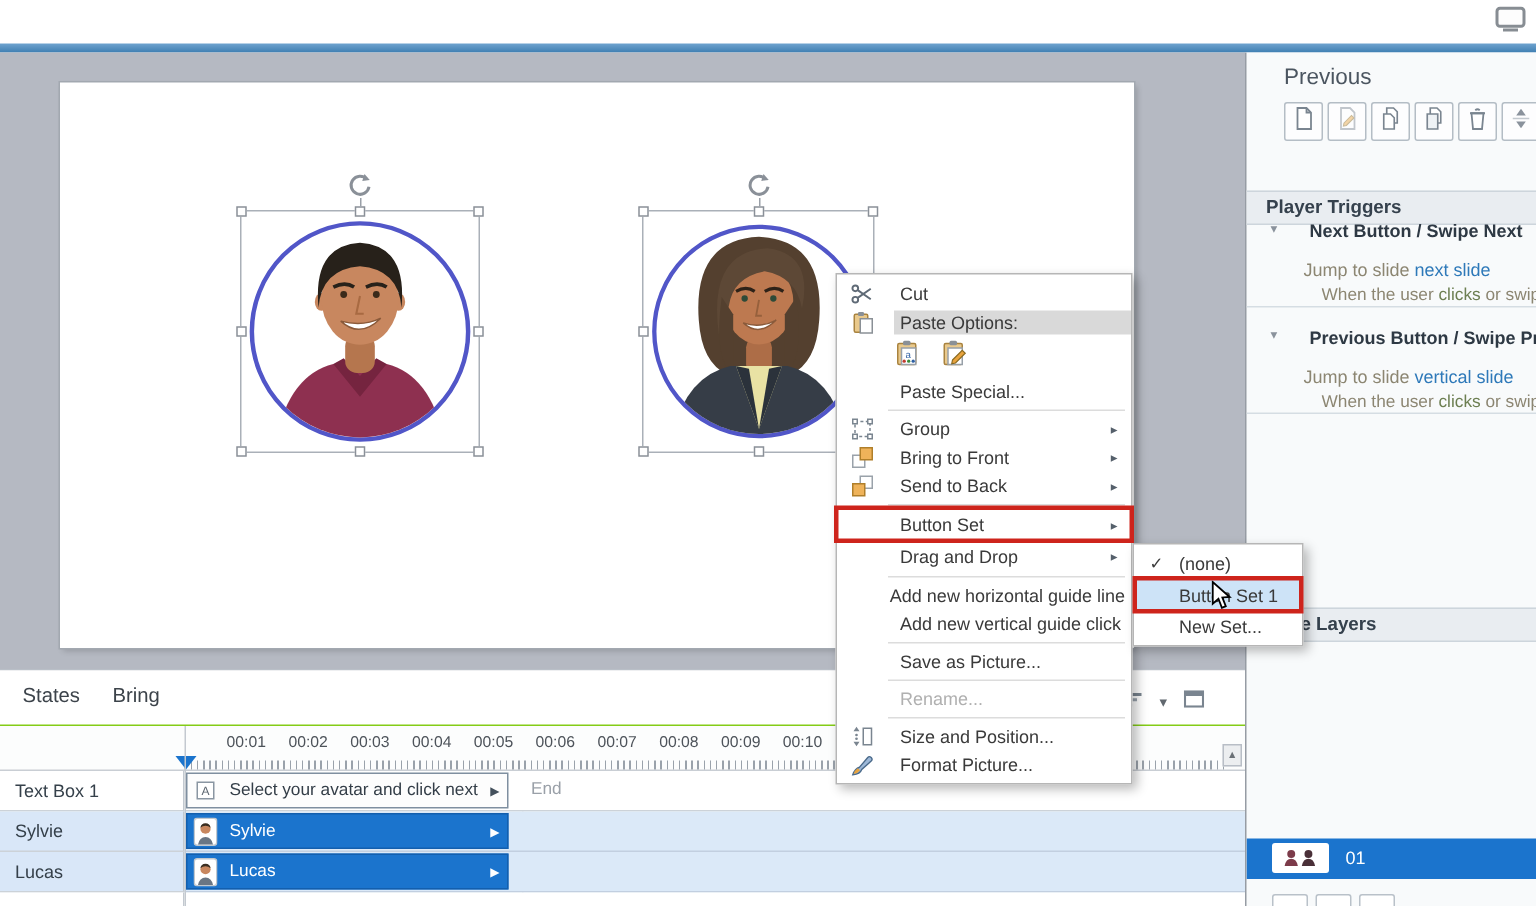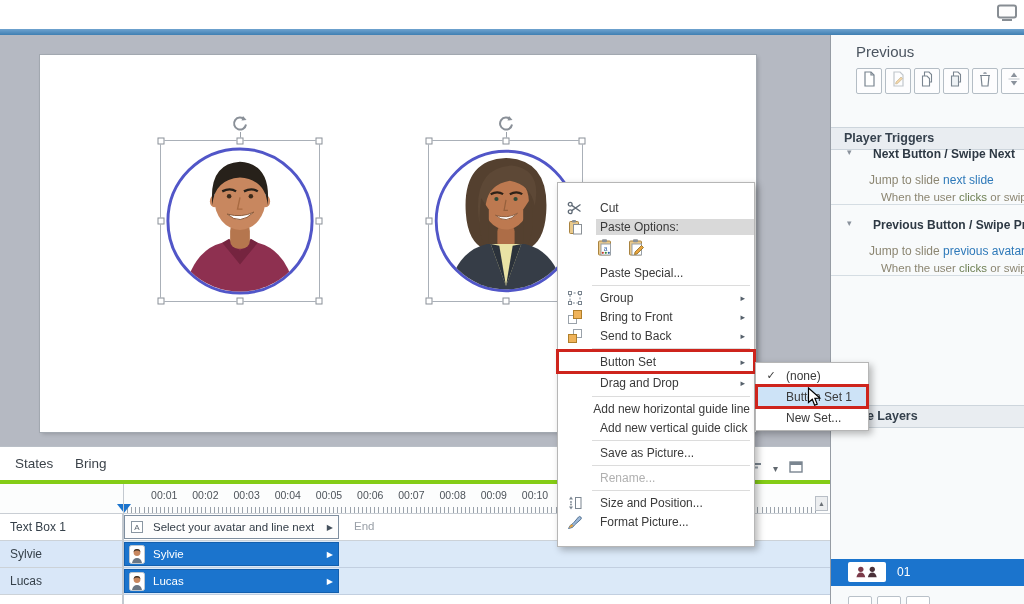--- a/index.html
+++ b/index.html
@@ -51,21 +51,21 @@
   .layerthumb{position:absolute;left:17px;top:3px;width:38px;height:20px;background:#fff;
               border-radius:2px;display:flex;align-items:center;justify-content:center;}
   .layerlabel{position:absolute;left:66px;top:6px;color:#fff;font-size:12px;}
   .layerbtns{position:absolute;left:17px;top:561px;display:flex;gap:5px;}
   .layerbtns div{width:24px;height:16px;background:#fff;border:1px solid #b9c1c9;border-radius:2px;}
 
   
   .tlpanel{position:absolute;left:0;top:446px;width:830px;height:158px;background:#fff;
            border-top:1px solid #b9bfc7;}
   .tabbar{position:absolute;left:0;top:0;width:830px;height:37px;background:#fff;
-          border-bottom:4px solid #84cc16;}
+          border-bottom:1px solid #84cc16;}
   .tab{position:absolute;top:9px;font-size:13.5px;color:#3c434a;}
   .tabicons{position:absolute;left:750px;top:12px;display:flex;gap:11px;align-items:center;}
   .caret{font-size:10px;color:#61686f;}
   .ruler{position:absolute;left:0;top:37px;width:830px;height:30px;background:#fcfdfd;
          border-bottom:1px solid #c9ced4;}
   .rlabel{position:absolute;top:5px;transform:translateX(-50%);font-size:10.5px;color:#4d535a;}
   .ticks{position:absolute;left:123px;right:14px;bottom:0;height:6px;
          background:repeating-linear-gradient(90deg,#9aa2ab 0 1px,transparent 1px 4.12px);}
   .playhead{position:absolute;left:117px;top:20px;width:0;height:0;
             border-left:7px solid transparent;border-right:7px solid transparent;
@@ -89,21 +89,21 @@
   .bar.textbar{background:#fdfdfd;border:1px solid #7f8fa0;color:#343e48;font-size:11.5px;}
   .bar.bluebar{background:#1b74cd;border:1px solid #135fae;color:#fff;font-size:11.5px;}
   .bar .btext{margin-left:8px;white-space:nowrap;overflow:hidden;flex:1;}
   .bar .barr{font-size:8px;margin-right:5px;}
   .bar.textbar .barr{color:#44505c;}
   .bar .tileico{margin-left:4px;display:flex;}
 
   
   .ctx{position:absolute;left:557px;top:182px;width:198px;background:#fff;
        border:1px solid #b6b6b6;box-shadow:3px 3px 7px rgba(0,0,0,.28);z-index:40;
-       padding:15px 0;font-size:12px;color:#3a3a3a;}
+       padding:3px 0;font-size:12px;color:#3a3a3a;}
   .mrow{position:relative;height:19px;display:flex;align-items:center;padding-left:6px;}
   .mrow.tall{height:21px;}
   .mrow .ic{width:22px;display:flex;justify-content:center;}
   .mrow .lbl{margin-left:10px;flex:1;padding:1px 4px;white-space:nowrap;}
   .mrow .lbl.hl{background:#d9d9d9;}
   .mrow .arr{margin-left:auto;padding-right:9px;font-size:9px;color:#55606b;}
   .mrow.dis{color:#b0b0b0;}
   .mrow.redbox::after{content:"";position:absolute;left:-2px;right:-2px;top:-2px;bottom:-2px;
                       border:3px solid #ce241c;pointer-events:none;}
   .sep{position:relative;height:6px;}
@@ -270,21 +270,21 @@
           <span class="tg-arr">▾</span>
           <span class="tg-title">Next Button / Swipe Next</span>
         </div>
         <div class="tg-action" style="top: 138px;"><span>Jump to slide </span><a class="lnk" href="#">next slide</a></div>
         <div class="tg-when" style="top: 156px;"><span>When the user </span><span class="verb">clicks</span><span> or swipes</span></div>
         <div class="tg-div" style="top: 169px;"></div>
         <div class="tg-head" style="top: 183px;">
           <span class="tg-arr">▾</span>
           <span class="tg-title">Previous Button / Swipe Previous</span>
         </div>
-        <div class="tg-action" style="top: 209px;"><span>Jump to slide </span><a class="lnk" href="#">previous avatar</a></div>
+        <div class="tg-action" style="top: 209px;"><span>Jump to slide </span><a class="lnk" href="#">vertical slide</a></div>
         <div class="tg-when" style="top: 227px;"><span>When the user </span><span class="verb">clicks</span><span> or swipes</span></div>
         <div class="tg-div" style="top: 240px;"></div>
       </div>
     <div class="secbar" style="top:370px;">Slide Layers</div>
     <div class="layerrow">
       <span class="layerthumb">
         <svg width="30" height="16" viewBox="0 0 34 18">
           <circle cx="10" cy="6" r="3" fill="#7c3b4a"></circle>
           <path d="M5,15 Q6,9.5 10,9.5 Q14,9.5 15,15 Z" fill="#7c3b4a"></path>
           <circle cx="23" cy="6" r="3" fill="#4a3038"></circle>
@@ -333,21 +333,21 @@
         <div class="tl-row">
           <div class="hcell">Text Box 1</div>
           <div class="track">
             <div class="bar textbar">
               <span class="tileico">
                 <svg width="16" height="16" viewBox="0 0 16 16">
                   <rect x="2.5" y="2.5" width="11" height="11" fill="#fff" stroke="#8a96a2"></rect>
                   <text x="8" y="11" font-size="8" text-anchor="middle" fill="#5a646e">A</text>
                 </svg>
               </span>
-              <span class="btext">Select your avatar and line next</span>
+              <span class="btext">Select your avatar and click next</span>
               <span class="barr">▶</span>
             </div>
           </div>
         </div>
         <div class="tl-row sel">
           <div class="hcell">Sylvie</div>
           <div class="track">
             <div class="bar bluebar">
               <span class="tileico">
                 <svg width="16" height="19" viewBox="0 0 16 19">

